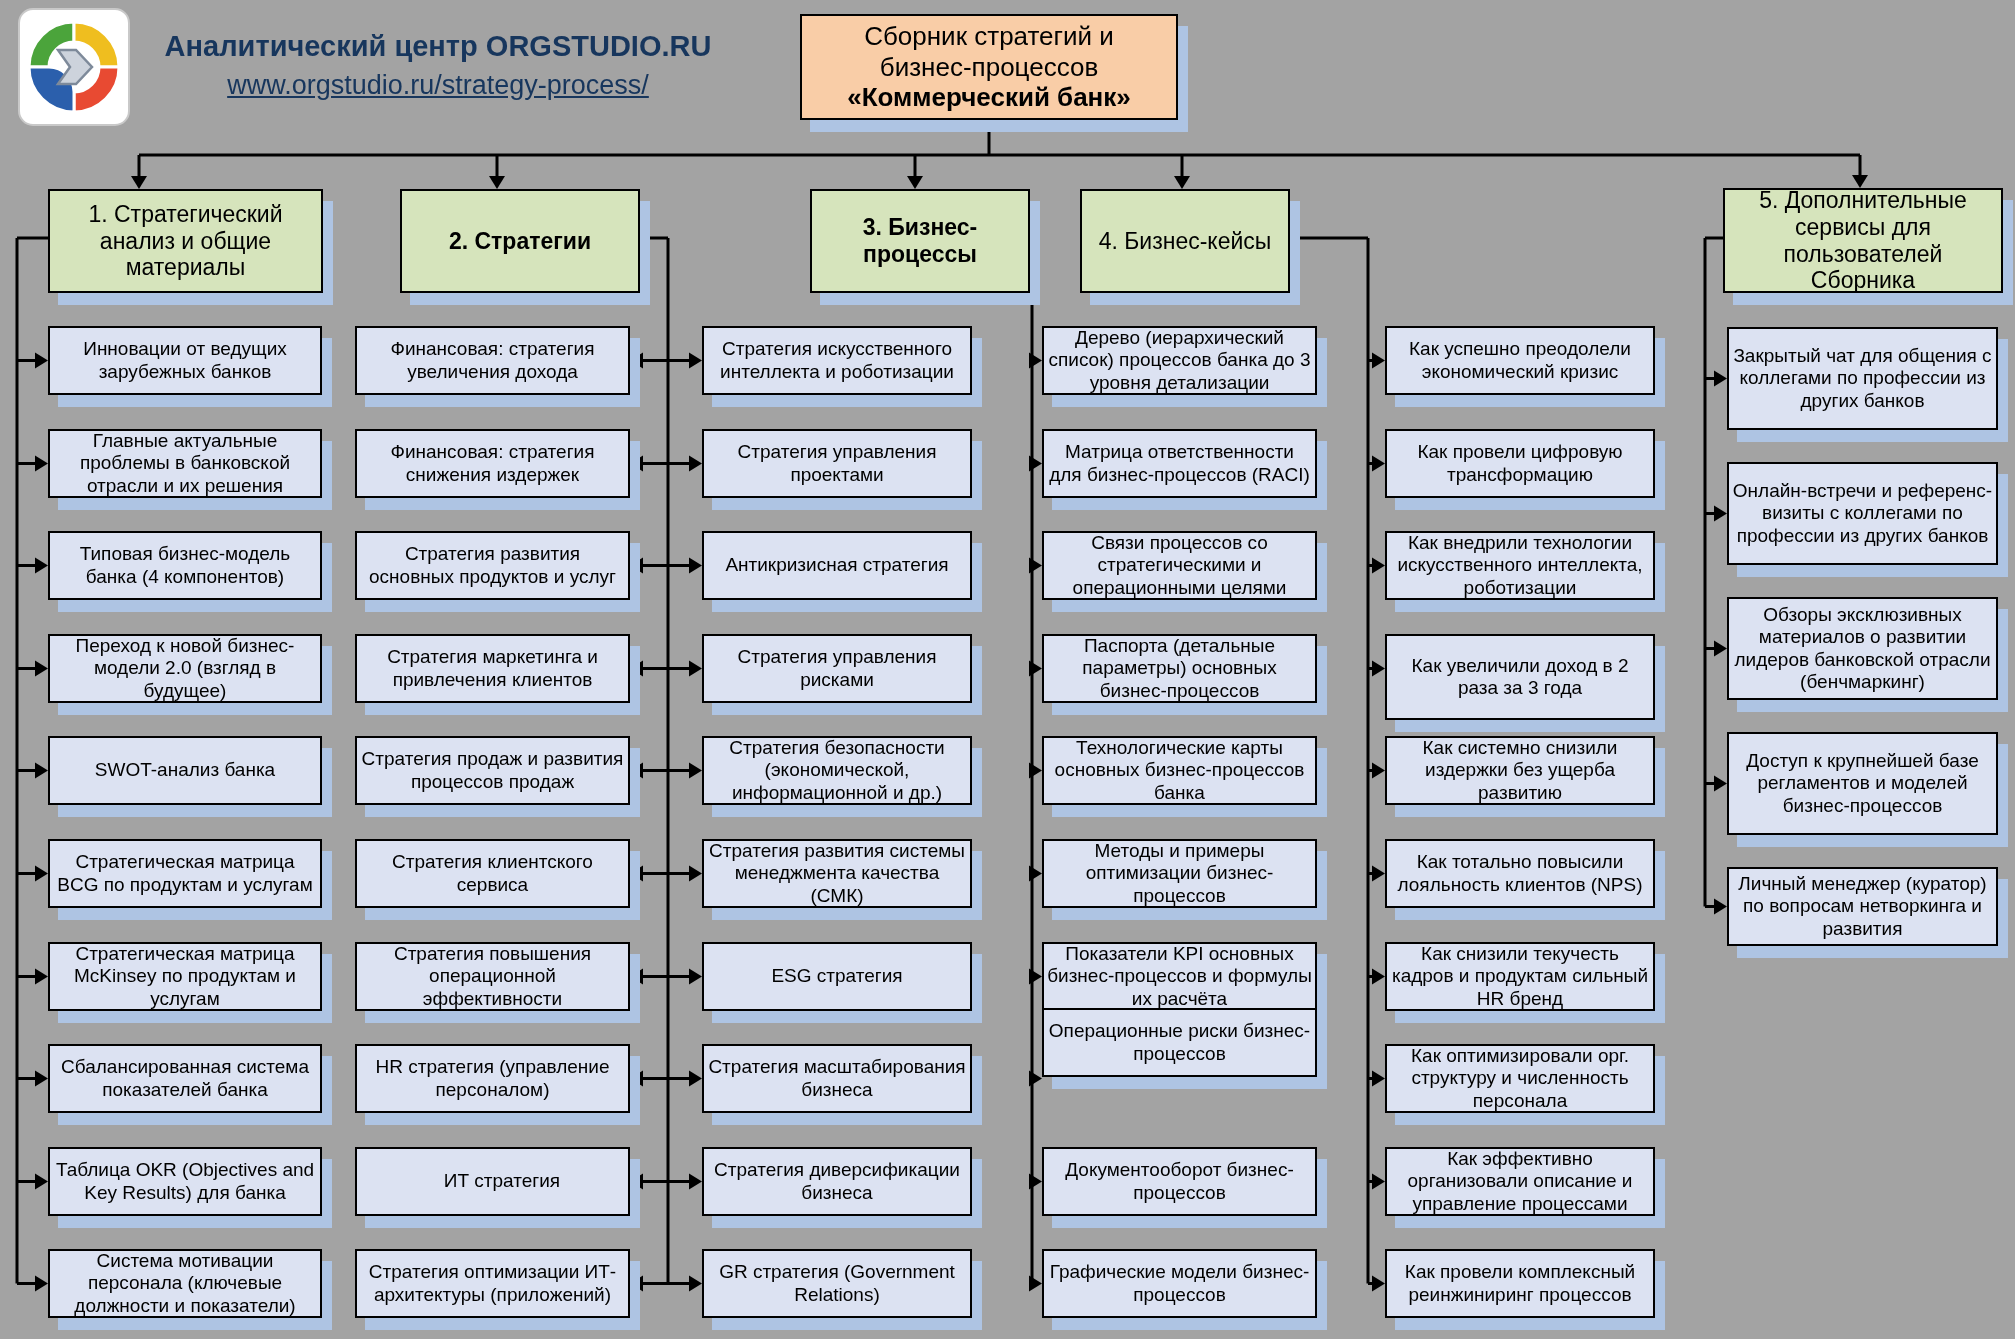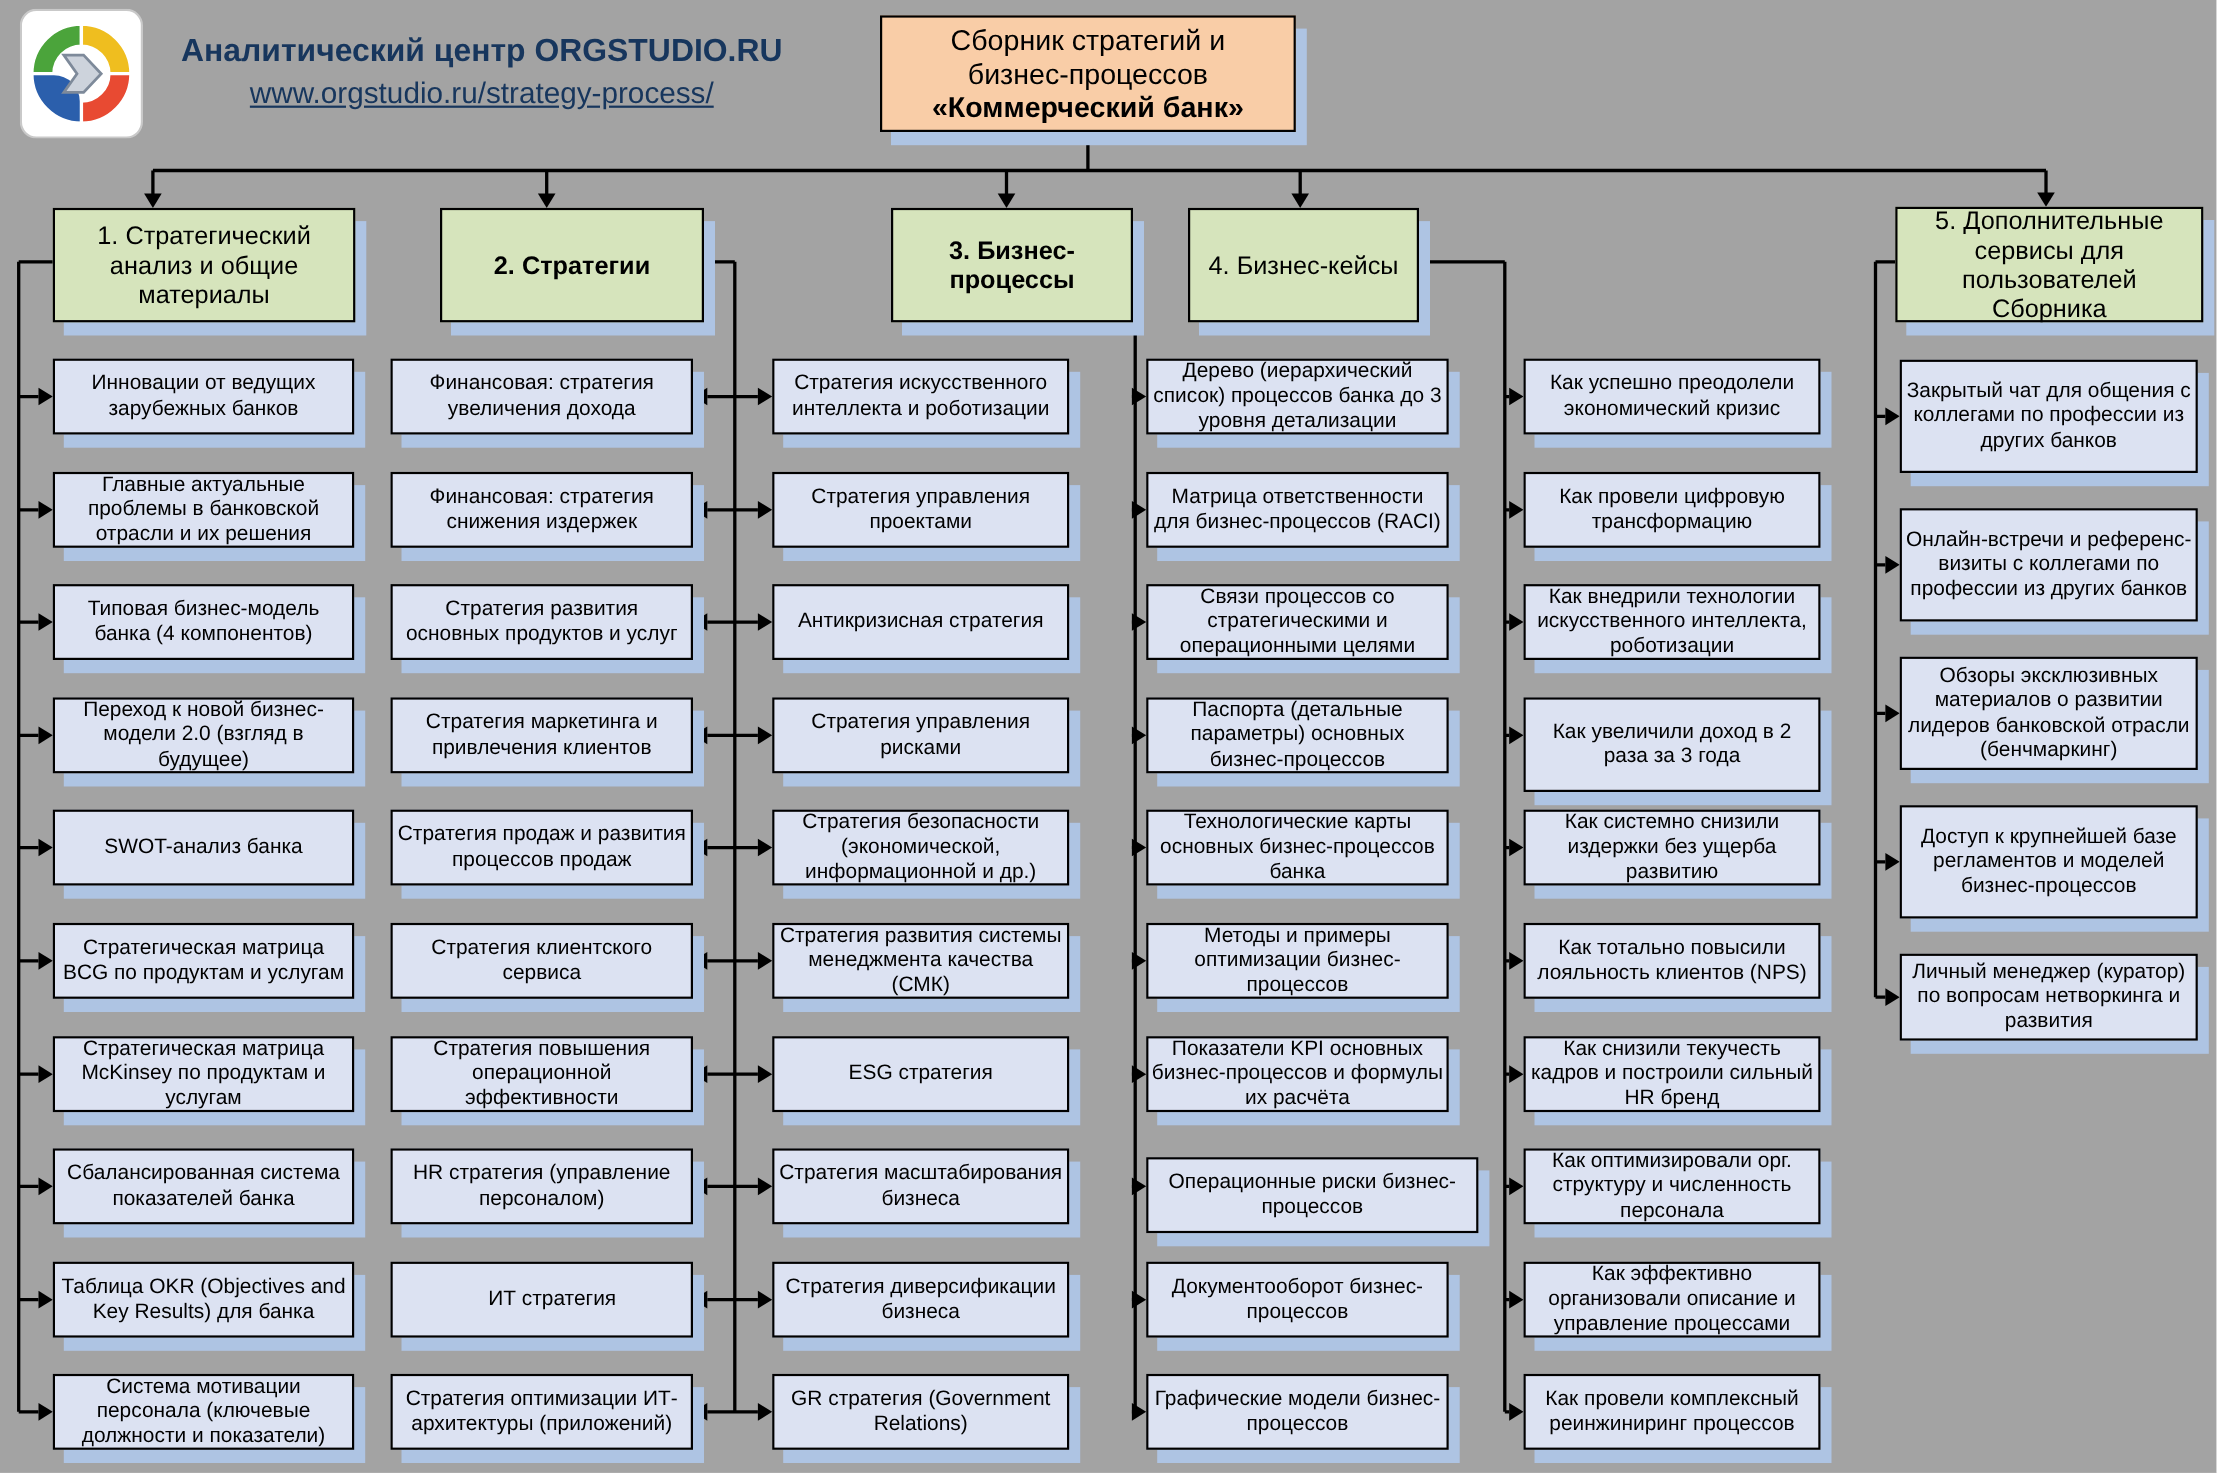--- a/index.html
+++ b/index.html
@@ -144,31 +144,31 @@
     <div class="node item" style="left: 355px; top: 1249px; width: 275px; height: 69px;">Стратегия оптимизации ИТ-архитектуры (приложений)</div>
     <div class="node item" style="left: 702px; top: 1249px; width: 270px; height: 69px;">GR стратегия (Government Relations)</div>
     <div class="node green bold" style="left: 810px; top: 189px; width: 220px; height: 104px;">3. Бизнес-процессы</div>
     <div class="node item" style="left: 1042px; top: 326px; width: 275px; height: 69px;">Дерево (иерархический список) процессов банка до 3 уровня детализации</div>
     <div class="node item" style="left: 1042px; top: 429px; width: 275px; height: 69px;">Матрица ответственности для бизнес-процессов (RACI)</div>
     <div class="node item" style="left: 1042px; top: 531px; width: 275px; height: 69px;">Связи процессов со стратегическими и операционными целями</div>
     <div class="node item" style="left: 1042px; top: 634px; width: 275px; height: 69px; text-align: center;">Паспорта (детальные параметры) основных бизнес-процессов</div>
     <div class="node item" style="left: 1042px; top: 736px; width: 275px; height: 69px;">Технологические карты основных бизнес-процессов банка</div>
     <div class="node item" style="left: 1042px; top: 839px; width: 275px; height: 69px;">Методы и примеры оптимизации бизнес-процессов</div>
     <div class="node item" style="left: 1042px; top: 942px; width: 275px; height: 69px;">Показатели KPI основных бизнес-процессов и формулы их расчёта</div>
-    <div class="node item" style="left: 1042px; top: 1008px; width: 302px; height: 69px; margin-top: 44px;">Операционные риски бизнес-процессов</div>
+    <div class="node item" style="left: 1042px; top: 1008px; width: 275px; height: 69px;">Операционные риски бизнес-процессов</div>
     <div class="node item" style="left: 1042px; top: 1147px; width: 275px; height: 69px;">Документооборот бизнес-процессов</div>
     <div class="node item" style="left: 1042px; top: 1249px; width: 275px; height: 69px;">Графические модели бизнес-процессов</div>
     <div class="node green" style="left: 1080px; top: 189px; width: 210px; height: 104px;">4. Бизнес-кейсы</div>
     <div class="node item" style="left: 1385px; top: 326px; width: 270px; height: 69px;">Как успешно преодолели экономический кризис</div>
     <div class="node item" style="left: 1385px; top: 429px; width: 270px; height: 69px;">Как провели цифровую трансформацию</div>
     <div class="node item" style="left: 1385px; top: 531px; width: 270px; height: 69px;">Как внедрили технологии искусственного интеллекта, роботизации</div>
     <div class="node item" style="left: 1385px; top: 634px; width: 270px; height: 86px;">Как увеличили доход в 2 раза за 3 года</div>
     <div class="node item" style="left: 1385px; top: 736px; width: 270px; height: 69px;">Как системно снизили издержки без ущерба развитию</div>
     <div class="node item" style="left: 1385px; top: 839px; width: 270px; height: 69px;">Как тотально повысили лояльность клиентов (NPS)</div>
-    <div class="node item" style="left: 1385px; top: 942px; width: 270px; height: 69px;">Как снизили текучесть кадров и построили сильный HR бренд</div>
+    <div class="node item" style="left: 1385px; top: 942px; width: 270px; height: 69px;">Как снизили текучесть кадров и продуктам сильный HR бренд</div>
     <div class="node item" style="left: 1385px; top: 1044px; width: 270px; height: 69px;">Как оптимизировали орг. структуру и численность персонала</div>
     <div class="node item" style="left: 1385px; top: 1147px; width: 270px; height: 69px;">Как эффективно организовали описание и управление процессами</div>
     <div class="node item" style="left: 1385px; top: 1249px; width: 270px; height: 69px;">Как провели комплексный реинжиниринг процессов</div>
     <div class="node green" style="left: 1723px; top: 188px; width: 280px; height: 105px;">5. Дополнительные сервисы для пользователей Сборника</div>
     <div class="node item" style="left: 1727px; top: 327px; width: 271px; height: 103px;">Закрытый чат для общения с коллегами по профессии из других банков</div>
     <div class="node item" style="left: 1727px; top: 462px; width: 271px; height: 103px;">Онлайн-встречи и референс-визиты с коллегами по профессии из других банков</div>
     <div class="node item" style="left: 1727px; top: 597px; width: 271px; height: 103px;">Обзоры эксклюзивных материалов о развитии лидеров банковской отрасли (бенчмаркинг)</div>
     <div class="node item" style="left: 1727px; top: 732px; width: 271px; height: 103px;">Доступ к крупнейшей базе регламентов и моделей бизнес-процессов</div>
     <div class="node item" style="left: 1727px; top: 867px; width: 271px; height: 79px;">Личный менеджер (куратор) по вопросам нетворкинга и развития</div>
   </div>

